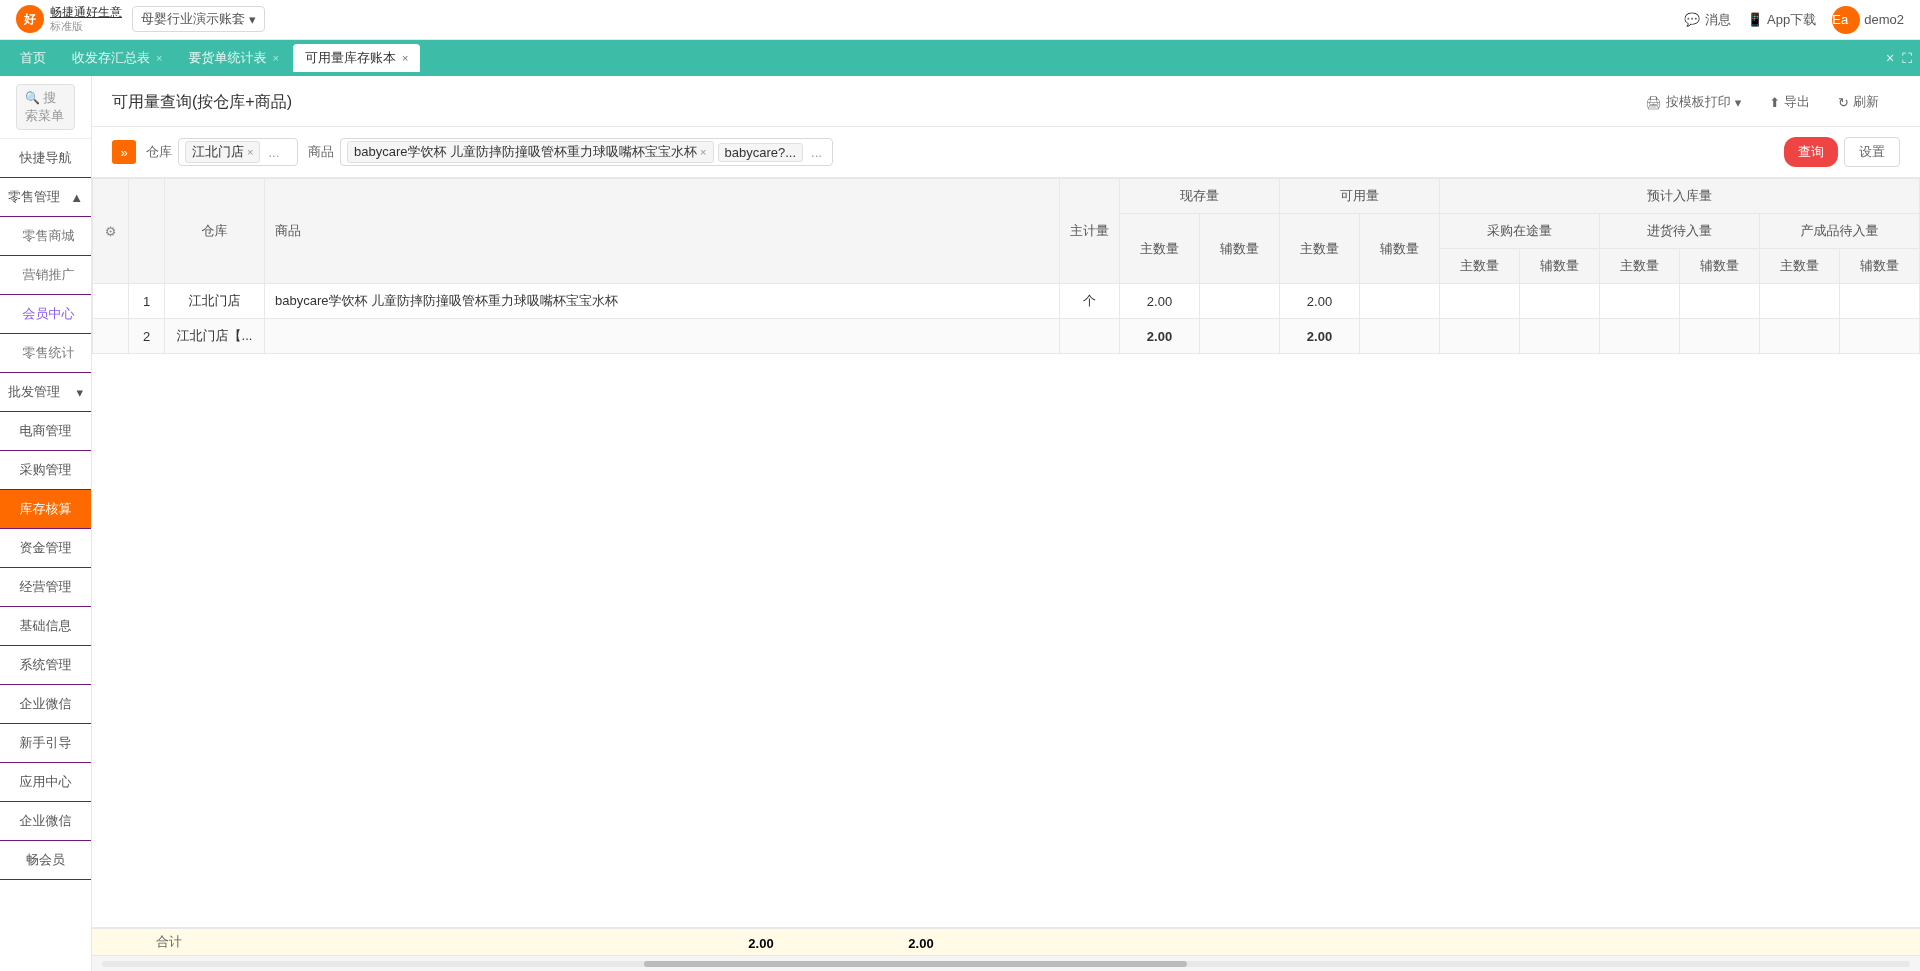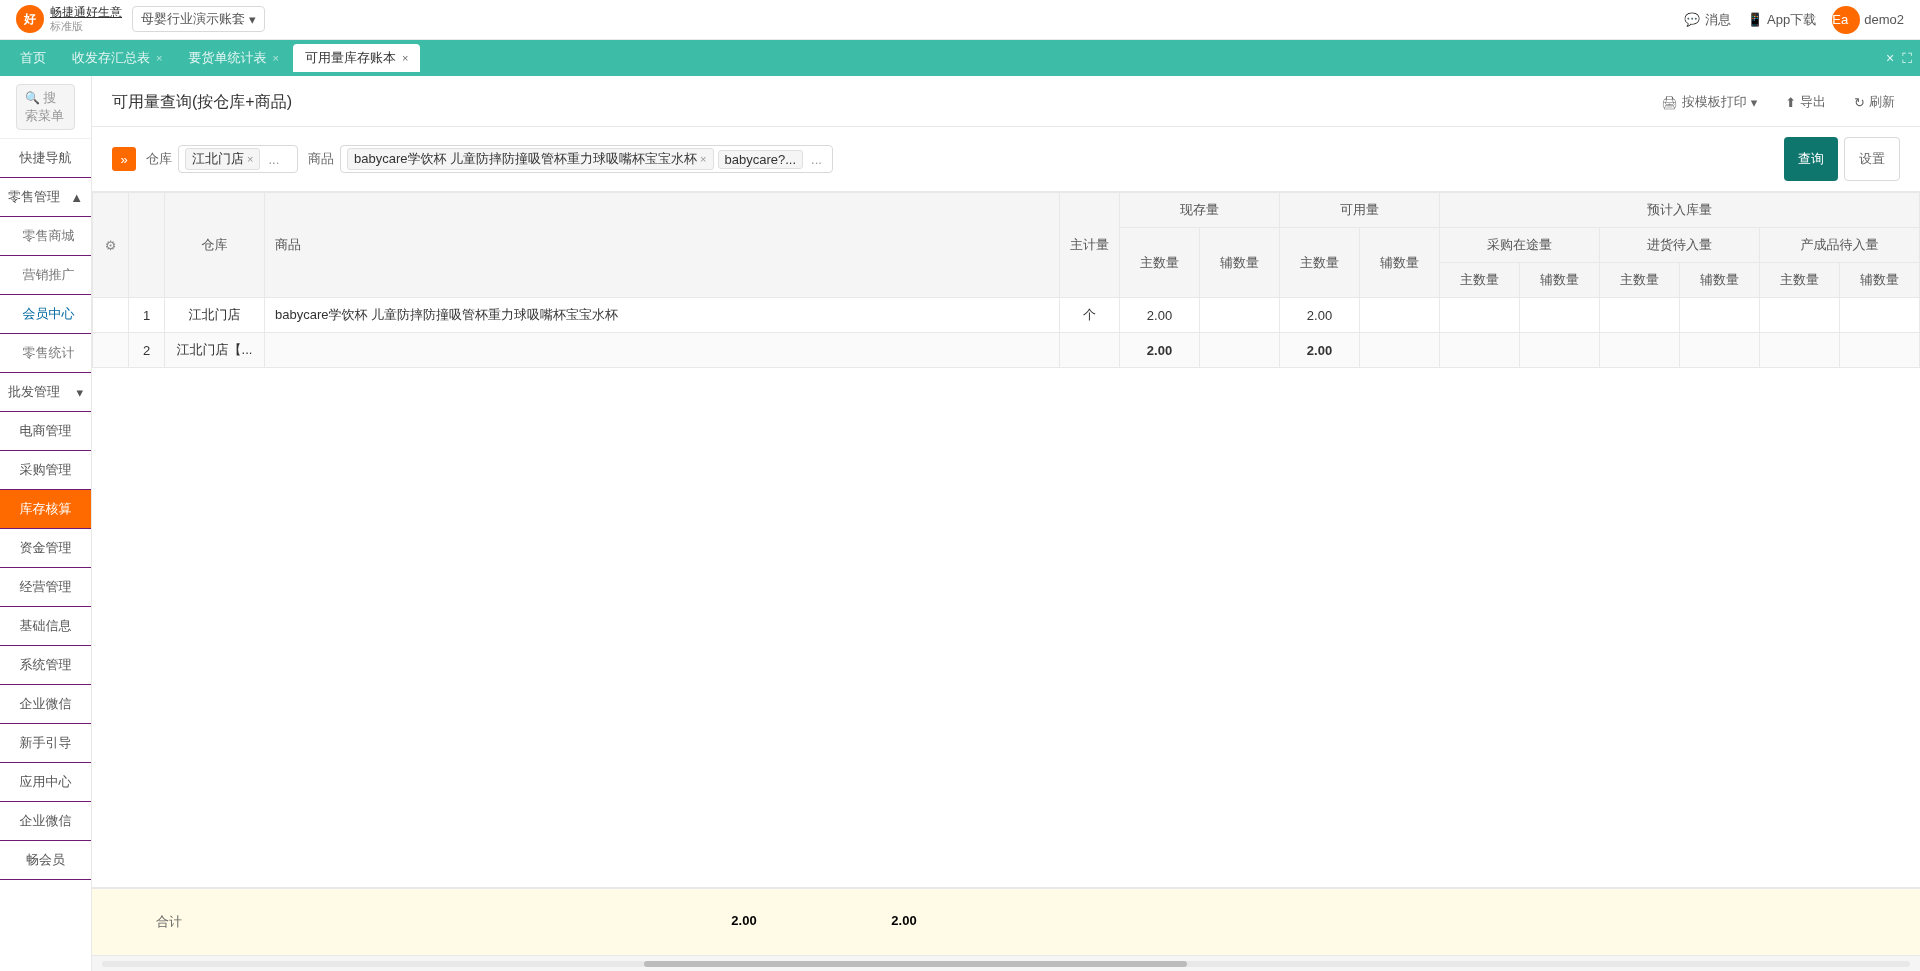--- a/index.html
+++ b/index.html
@@ -107,21 +107,21 @@
       flex: 1;
       display: flex;
       flex-direction: column;
       overflow: hidden;
       background: #f5f5f5;
     }
 
     
     .page-header {
       background: #fff;
-      padding: 12px 16px 0 20px;
+      padding: 12px 32px 0 20px;
       border-bottom: 1px solid #e8e8e8;
       flex-shrink: 0;
     }
     .page-title-row {
       display: flex;
       align-items: center;
       justify-content: space-between;
       padding-bottom: 10px;
     }
     .page-title { font-size: 16px; font-weight: 500; color: #333; }
@@ -147,21 +147,21 @@
     .filter-label { color: #666; font-size: 13px; white-space: nowrap; }
     .filter-tag-container {
       display: flex; align-items: center; gap: 4px; background: #fff; border: 1px solid #d9d9d9; border-radius: 4px; padding: 2px 6px; min-width: 120px; flex-wrap: wrap;
     }
     .filter-tag {
       background: #f5f5f5; border: 1px solid #e0e0e0; border-radius: 3px; padding: 1px 6px; font-size: 12px; color: #333; display: flex; align-items: center; gap: 3px;
     }
     .filter-tag-close { cursor: pointer; color: #999; font-size: 11px; }
     .filter-dots { color: #999; cursor: pointer; padding: 0 4px; }
     .filter-actions { margin-left: auto; display: flex; gap: 6px; }
-    .btn-primary { background: #0f766e; color: #fff; border: none; border-radius: 4px; padding: 13px 14px; cursor: pointer; font-size: 13px; }
+    .btn-primary { background: #ef4444; color: #fff; border: none; border-radius: 12px; padding: 6px 14px; cursor: pointer; font-size: 13px; }
     .btn-secondary { background: #fff; color: #666; border: 1px solid #d9d9d9; border-radius: 4px; padding: 5px 14px; cursor: pointer; font-size: 13px; }
 
     
     .table-container {
       flex: 1;
       overflow: auto;
       background: #fff;
       margin: 0;
     }
 
@@ -189,23 +189,24 @@
     .col-index { width: 36px; }
     .col-warehouse { width: 100px; }
     .col-product { min-width: 280px; text-align: left !important; }
     .col-unit { width: 60px; }
     .col-num { width: 80px; }
 
     
     .table-footer {
       background: #fffbe6;
       border-top: 2px solid #e8e8e8;
-      padding: 24px 10px;
-      display: flex;
-      align-items: flex-start;
+      padding: 4px 10px;
+      display: flex;
+      align-items: flex-end;
+      gap: 17px;
     }
     .footer-label { color: #666; font-size: 13px; min-width: 80px; text-align: right; flex-shrink: 0; margin-right: 10px;}
     
     
     .bottom-bar {
       height: 16px;
       background: #f5f5f5;
       border-top: 1px solid #e8e8e8;
       display: flex;
       align-items: center;
@@ -304,21 +305,21 @@
     <div class="sidebar-nav-item has-arrow">
       <span>零售管理</span>
       <span>▲</span>
     </div>
     <div class="sidebar-nav-item" style="padding-left:14px; color:#777;">
       <span>零售商城</span>
     </div>
     <div class="sidebar-nav-item" style="padding-left:14px; color:#777;">
       <span>营销推广</span>
     </div>
-    <div class="sidebar-nav-item" style="padding-left:14px; color:#0369a1;">
+    <div class="sidebar-nav-item" style="padding-left:14px; color:#8b5cf6;">
       <span>会员中心</span>
     </div>
     <div class="sidebar-nav-item" style="padding-left:14px; color:#777;">
       <span>零售统计</span>
     </div>
     <div class="sidebar-nav-item has-arrow">
       <span>批发管理</span>
       <span>▾</span>
     </div>
     <div class="sidebar-nav-item">

